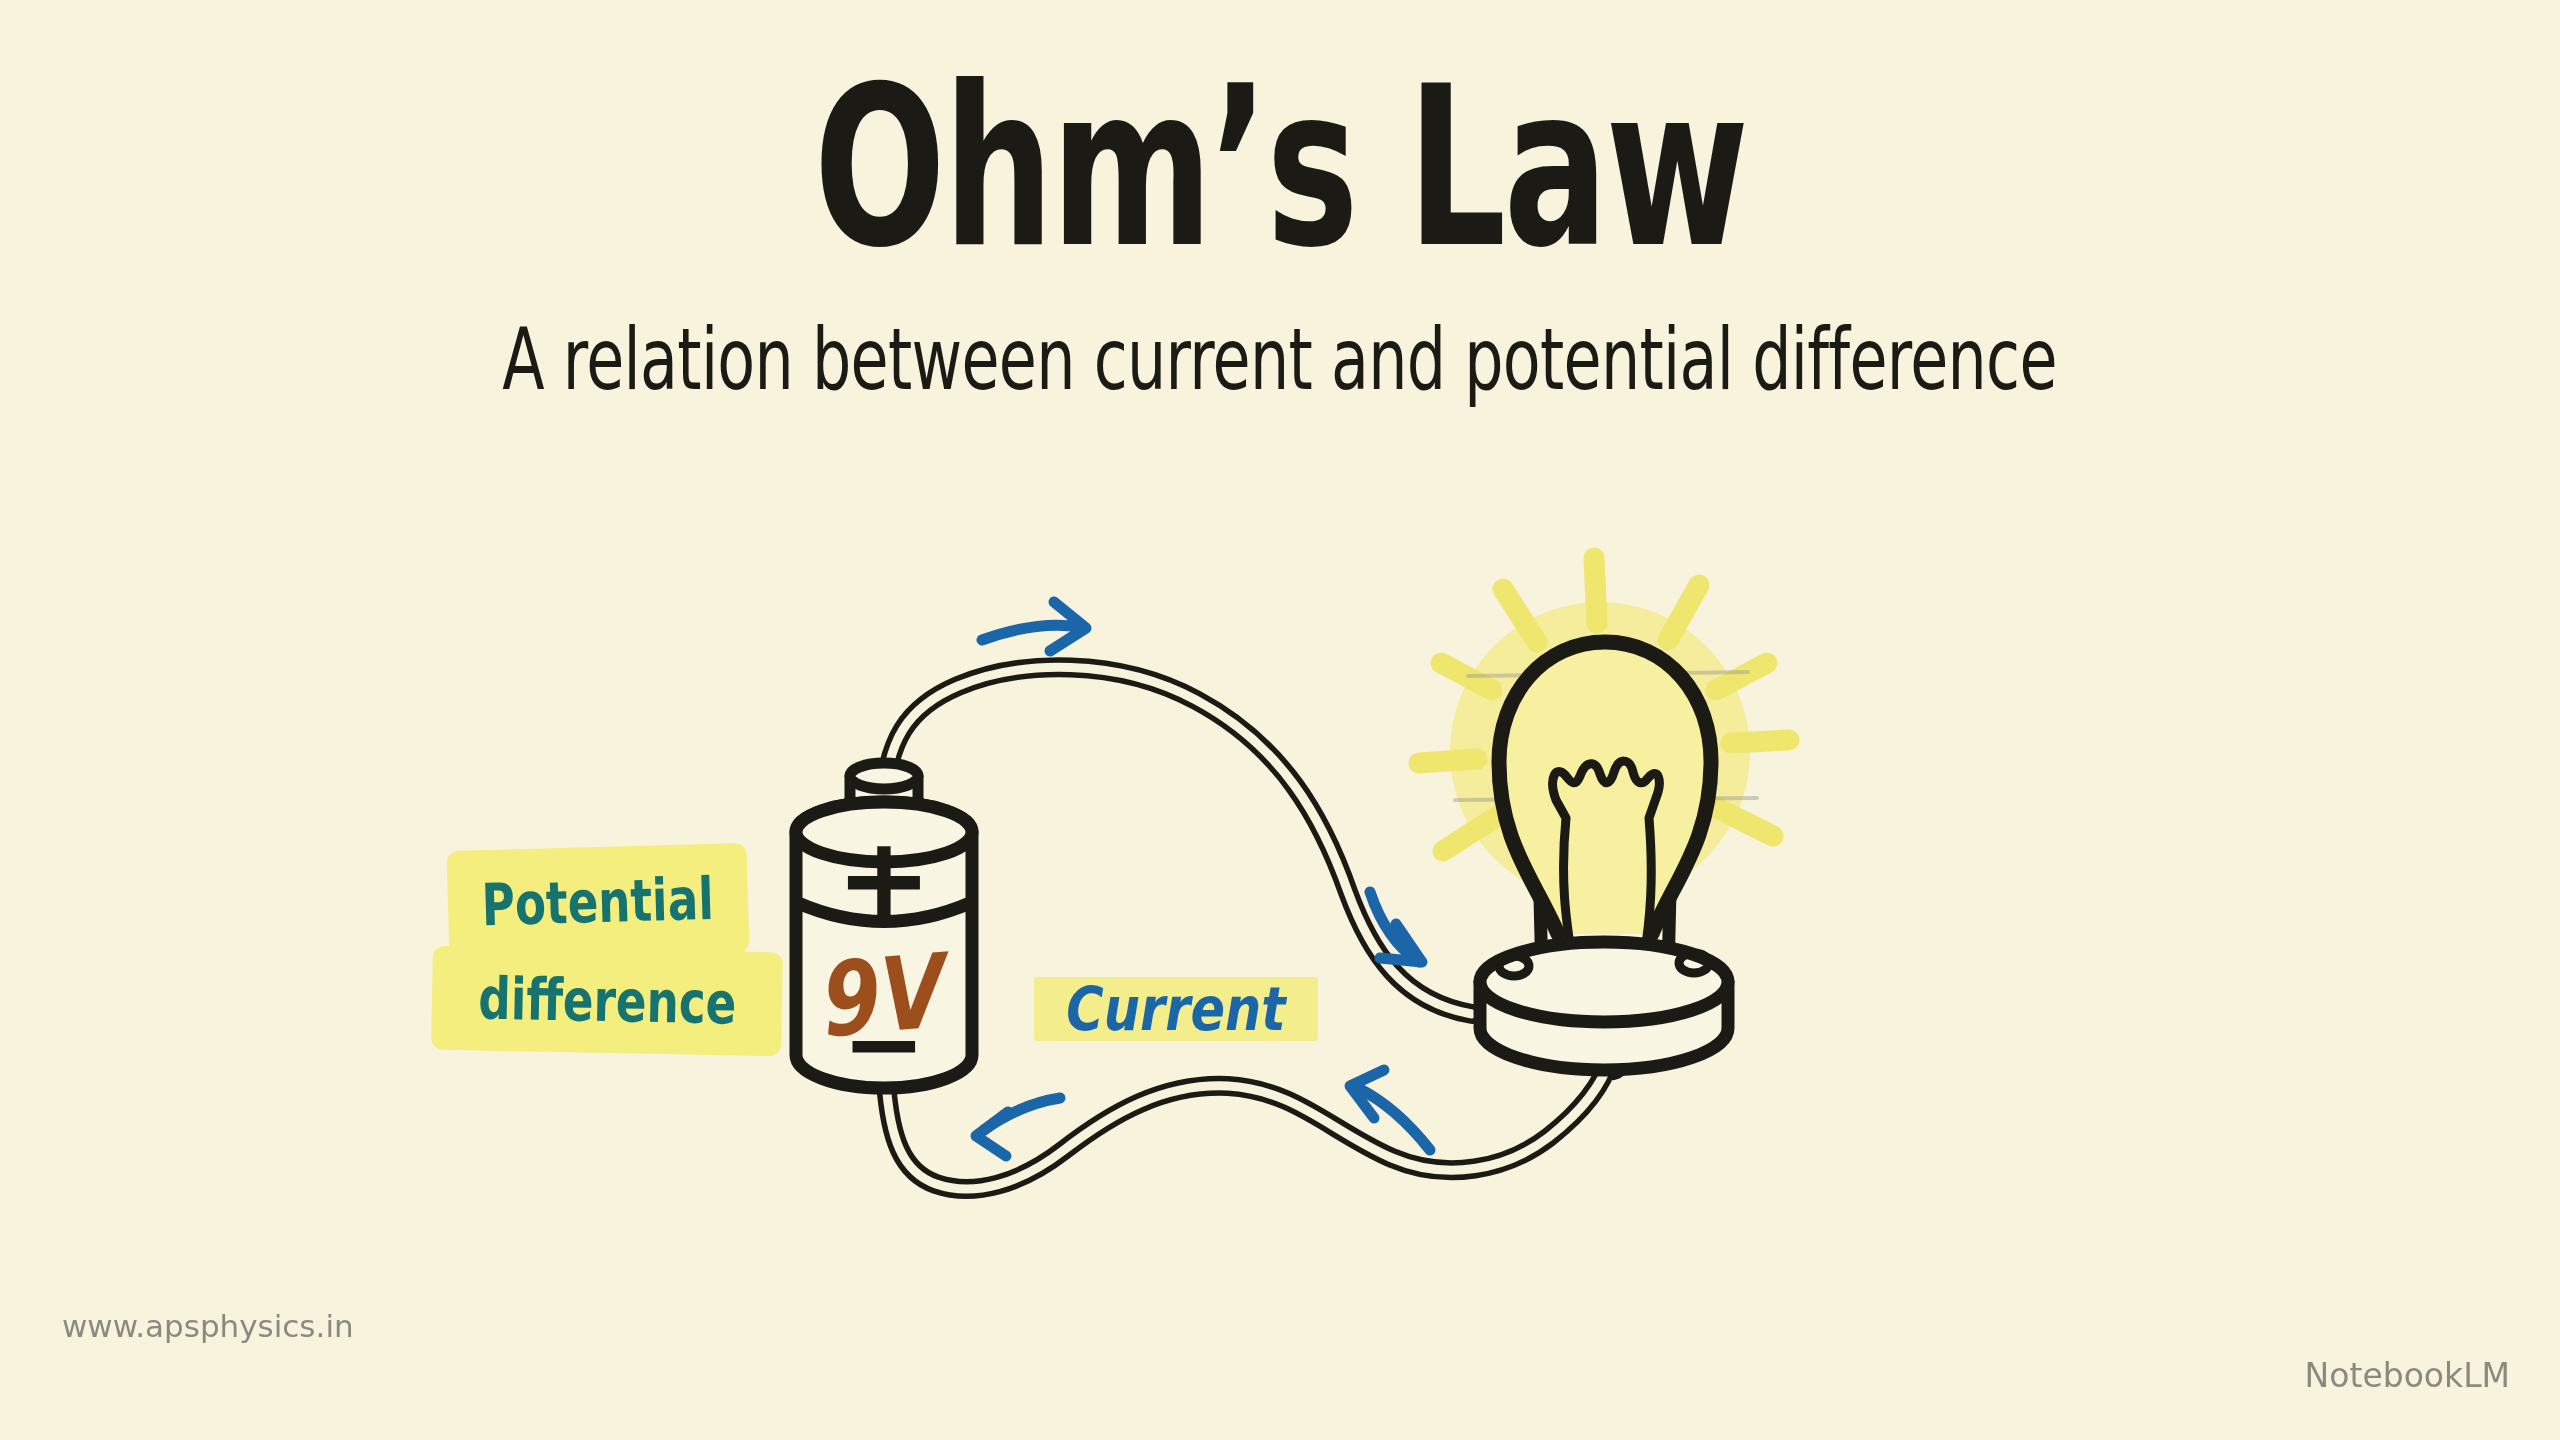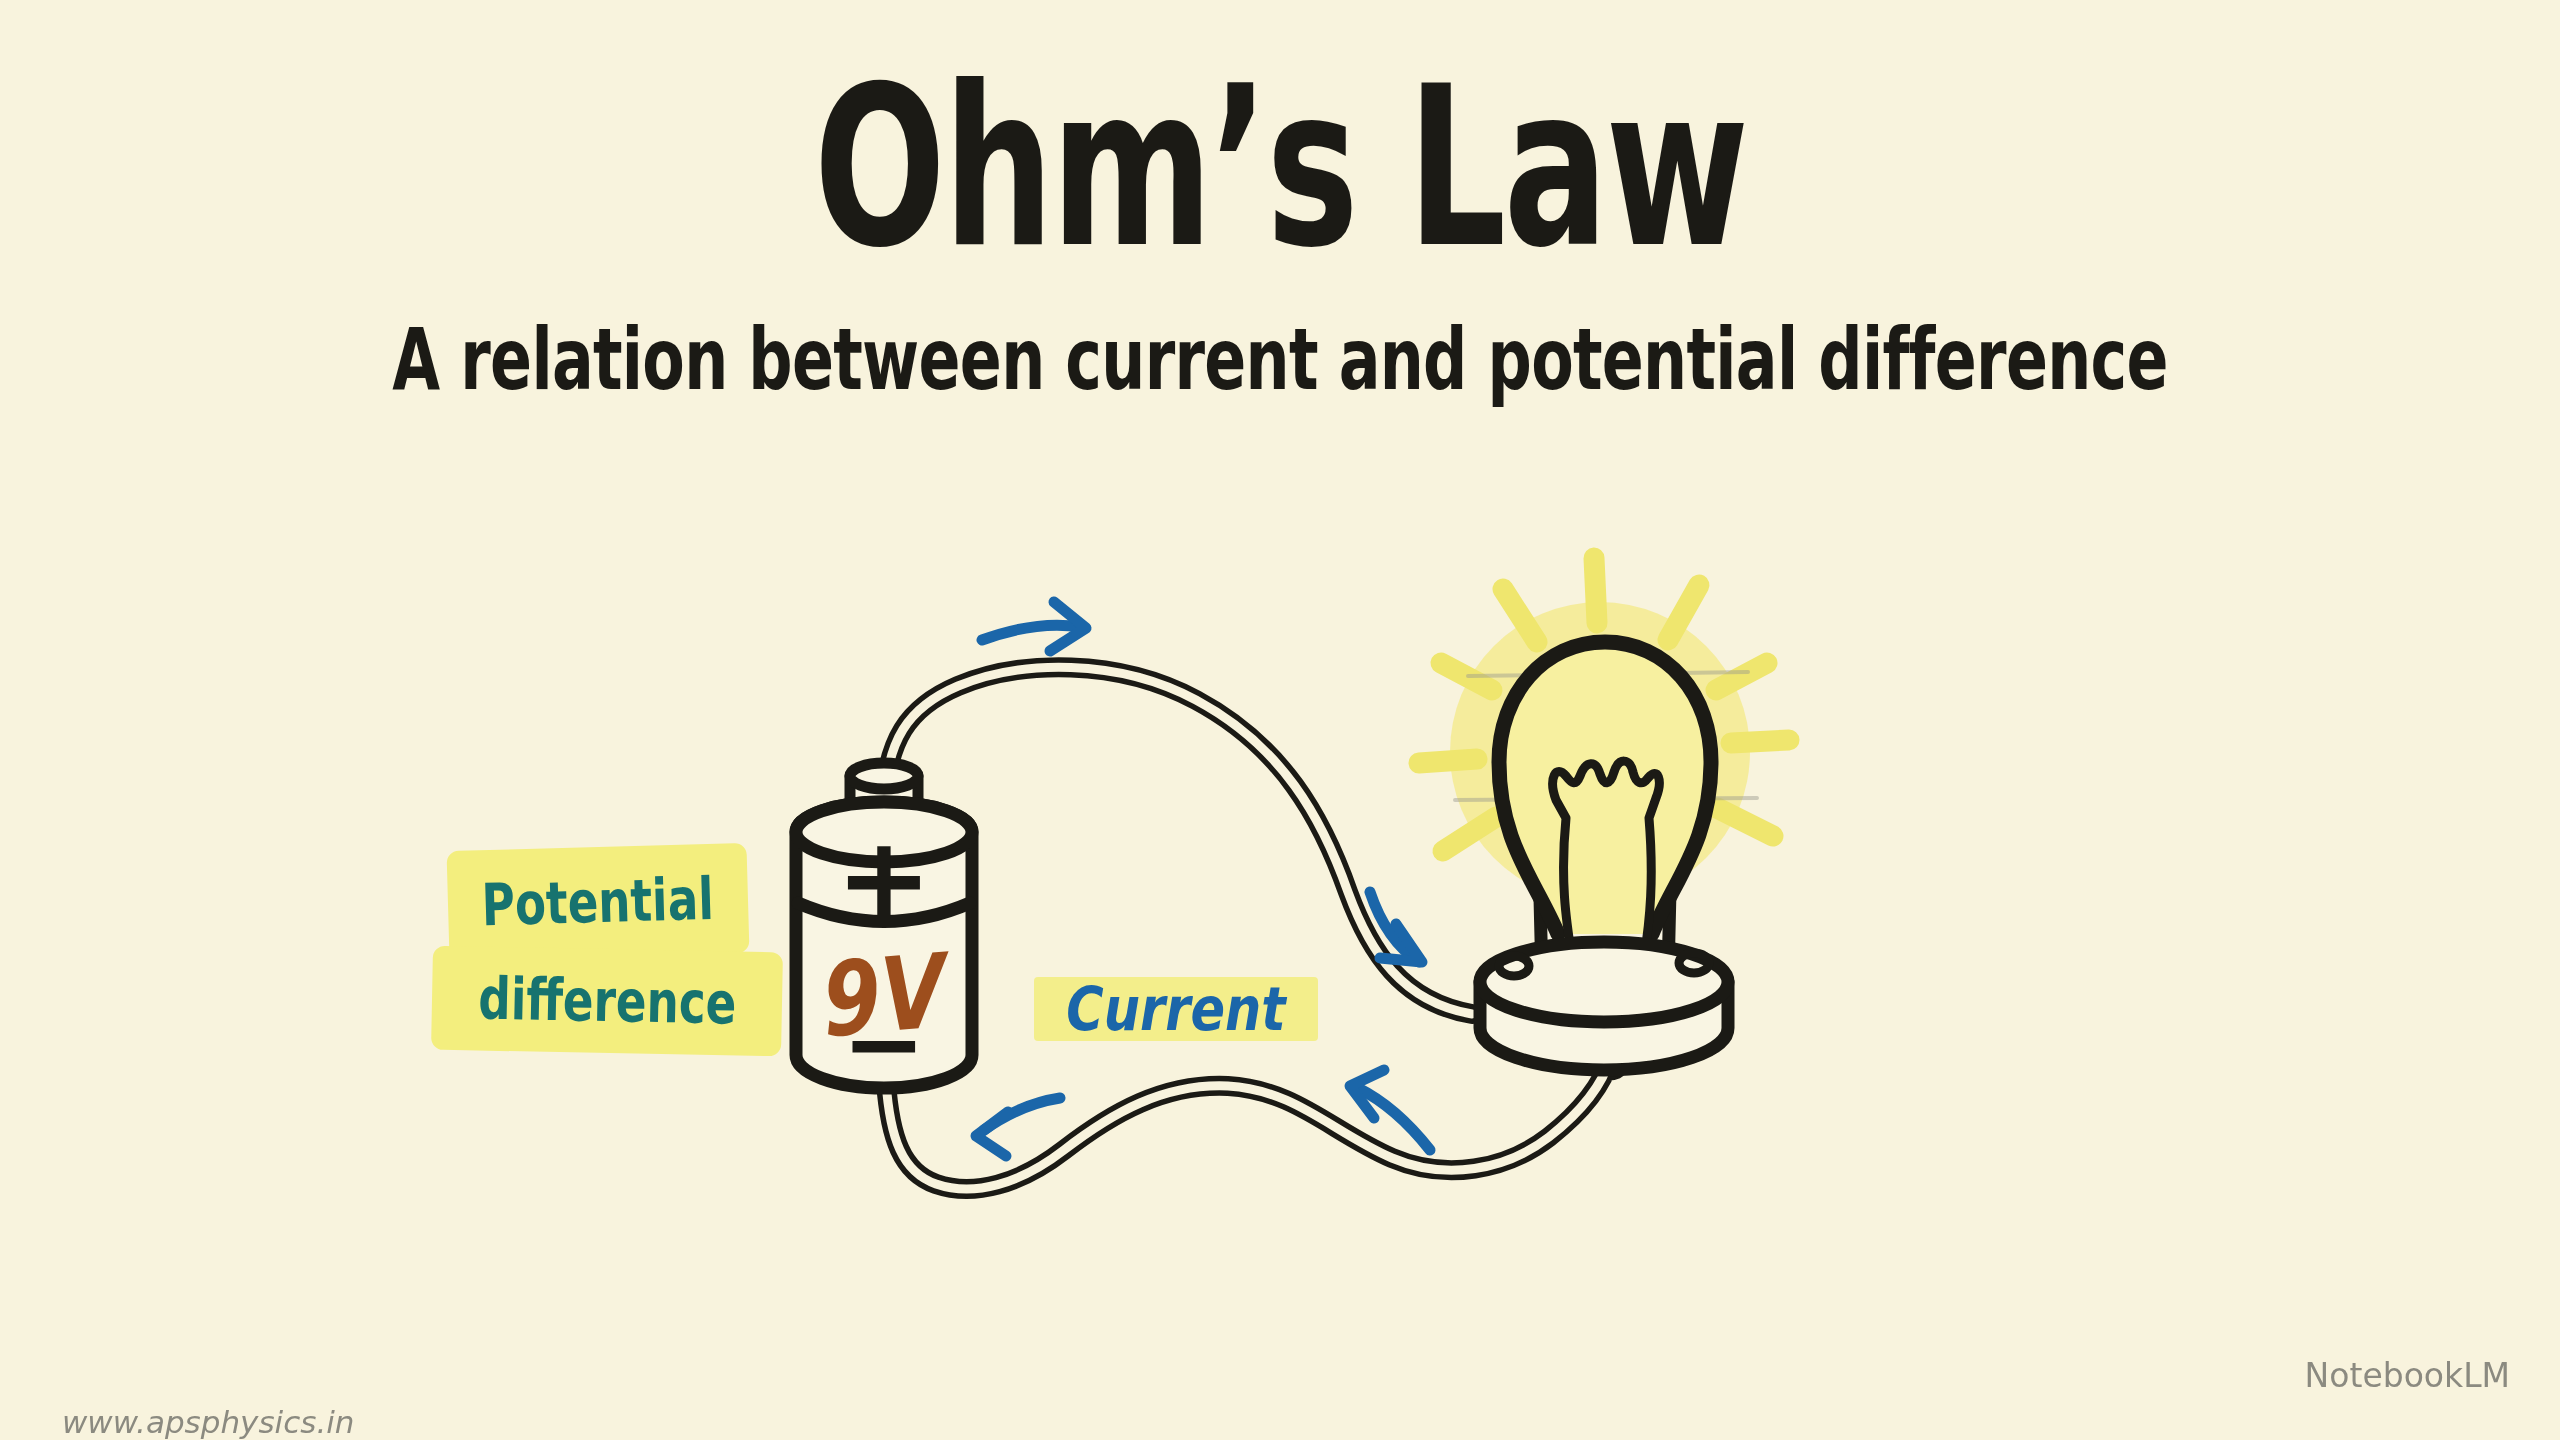--- a/index.html
+++ b/index.html
@@ -17,21 +17,21 @@
     text-align:center; margin:0;
     font-size:222px; font-weight:bold; line-height:1.04;
     color: var(--ink, #1b1a15);
     letter-spacing:-4px;
   }
   .title-inner { display:inline-block; transform:scaleX(.70); transform-origin:center; }
 
   .subtitle {
     position:absolute; top:312px; left:0; width:2560px;
     text-align:center; margin:0;
-    font-size:86px; font-weight:bold; line-height:1.1;
+    font-size:86px; font-weight:normal; line-height:1.1;
     color: var(--ink, #1b1a15);
     letter-spacing:-1px;
   }
   .subtitle-inner { display:inline-block; transform:scaleX(.72); transform-origin:center; }
 
   
   .circuit-svg { position:absolute; left:0; top:0; width:2560px; height:1440px; }
 
   .ray   { stroke: var(--ray, #efe66e); stroke-width:21; stroke-linecap:round; }
   .glow  { fill: var(--glow, #f4ea8c); opacity:.8; }
@@ -70,22 +70,22 @@
   .current-label {
     position:absolute; left:1034px; top:977px; width:284px; height:64px;
     display:flex; align-items:center; justify-content:center;
     background: var(--hl-current, #f3ee8b);
     color: var(--blue, #1b66a9);
     font-weight:bold; font-style:italic; font-size:60px; border-radius:4px;
   }
   .current-label .txt { display:inline-block; transform:scaleX(.85); white-space:nowrap; }
 
   
-  .footer-left  { position:absolute; left:62px;  top:1404px; font-size:31px;
-                  color: var(--gray-footer, #8b8a80); font-style: italic; }
+  .footer-left  { position:absolute; left:62px;  top:1308px; font-size:31px;
+                  color: var(--gray-footer, #8b8a80); }
   .footer-right { position:absolute; right:50px; top:1356px; font-size:33px;
                   color: var(--gray-footer, #8b8a80); }
 </style>
 </head>
 <body>
 
 <div class="slide">
 
   <h1 class="title"><span class="title-inner">Ohm’s Law</span></h1>
 

